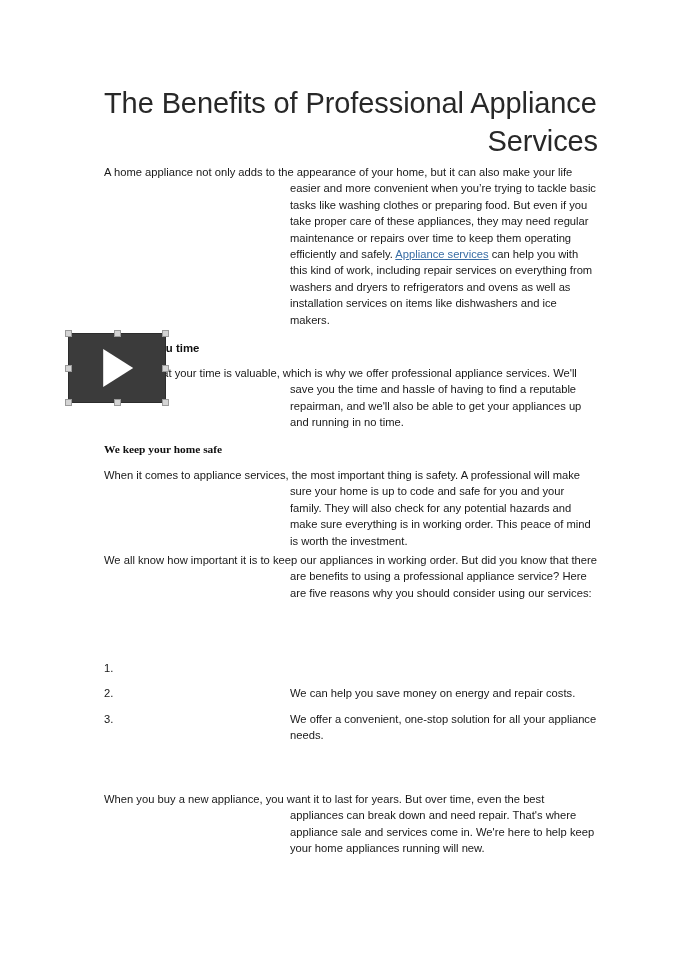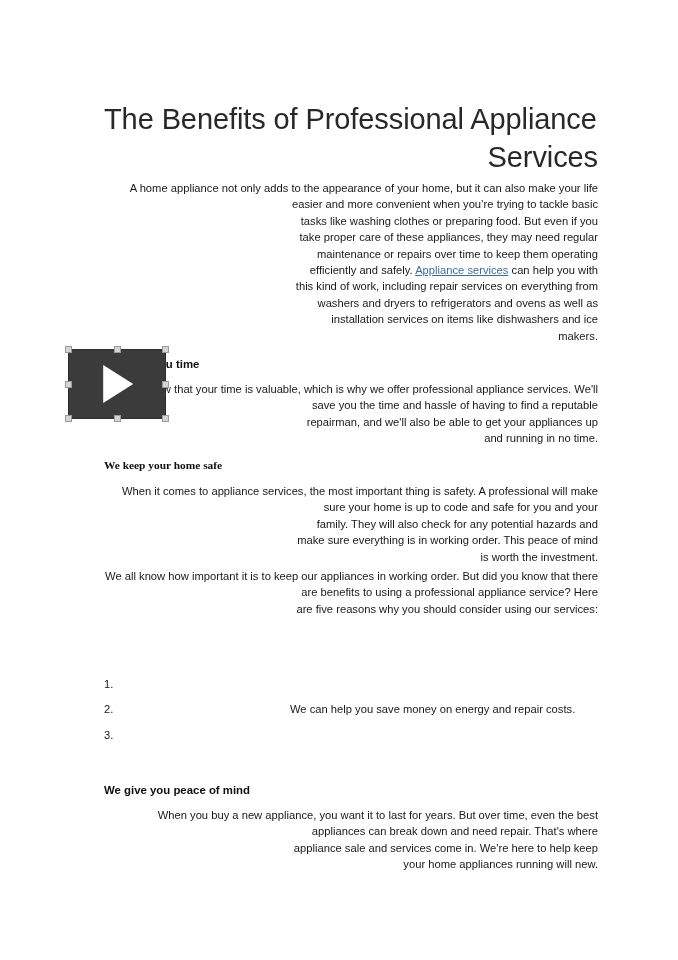--- a/index.html
+++ b/index.html
@@ -14,21 +14,20 @@
     overflow: hidden;
     font-family: "Liberation Sans", sans-serif;
     color: #1a1a1a;
     -webkit-font-smoothing: antialiased;
   }
 
   .page {
     position: absolute;
     inset: 0;
     background: #ffffff;
-    margin-top: 16px;
   }
 
   
   .doc-title {
     position: absolute;
     left: 104px;
     top: 84px;
     width: 494px;
     font-size: 29px;
     font-weight: 400;
@@ -44,21 +43,21 @@
   }
 
   
   .body-block {
     position: absolute;
     left: 104px;
     width: 494px;
     font-size: 11.2px;
     line-height: 16.4px;
     color: #181818;
-    text-align: right;
+    text-align: left;
   }
   
   .body-block p {
     margin: 0;
     padding-left: 186px;
     text-indent: -186px;
   }
 
   .heading {
     position: absolute;
@@ -181,21 +180,21 @@
   <div class="num-list" style="top:660px;">
     <div class="num-item">
       <span class="num">1.</span>
     </div>
     <div class="num-item">
       <span class="num">2.</span>
       <span class="num-text">We can help you save money on energy and repair costs.</span>
     </div>
     <div class="num-item">
       <span class="num">3.</span>
+      <span class="num-text">We offer a convenient, one-stop solution for all your appliance needs.</span>
     </div>
   </div>
 
-  <h2 class="heading" style="top:767px;">We give you peace of mind</h2>
   <div class="body-block" style="top:791px;">
     <p>When you buy a new appliance, you want it to last for years. But over time, even the best appliances can break down and need repair. That's where appliance sale and services come in. We're here to help keep your home appliances running will new.</p>
   </div>
 
 </div>
 
 </body></html>

